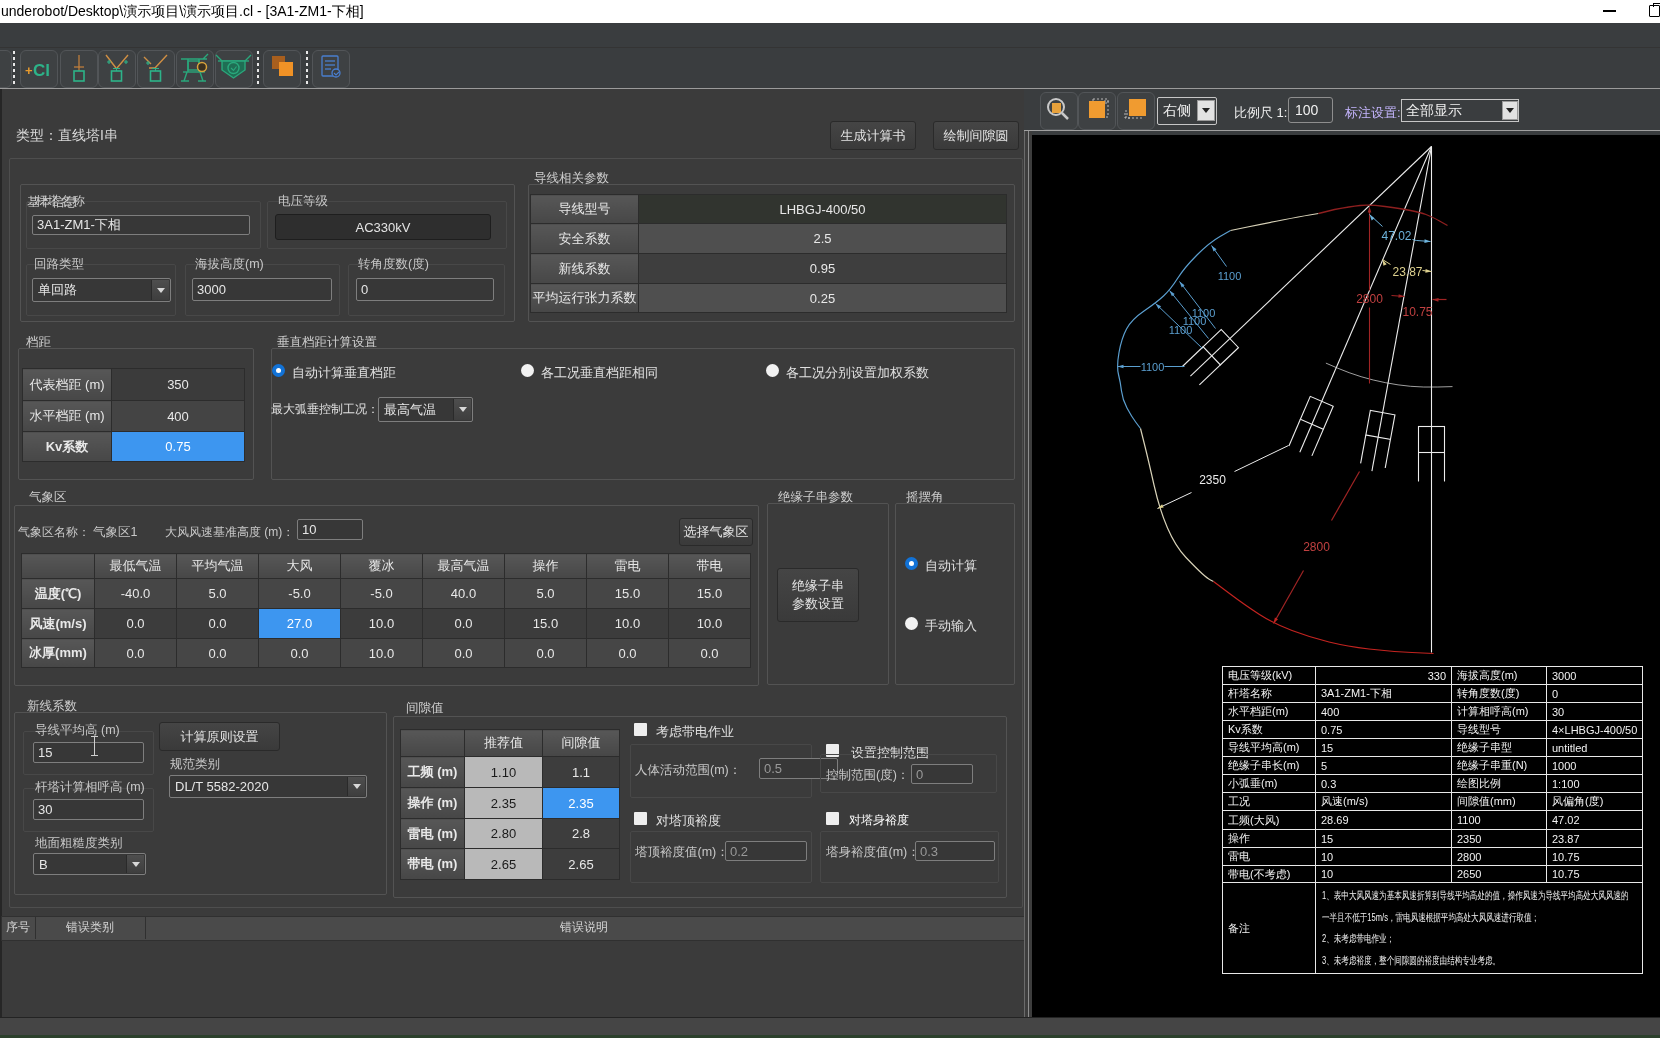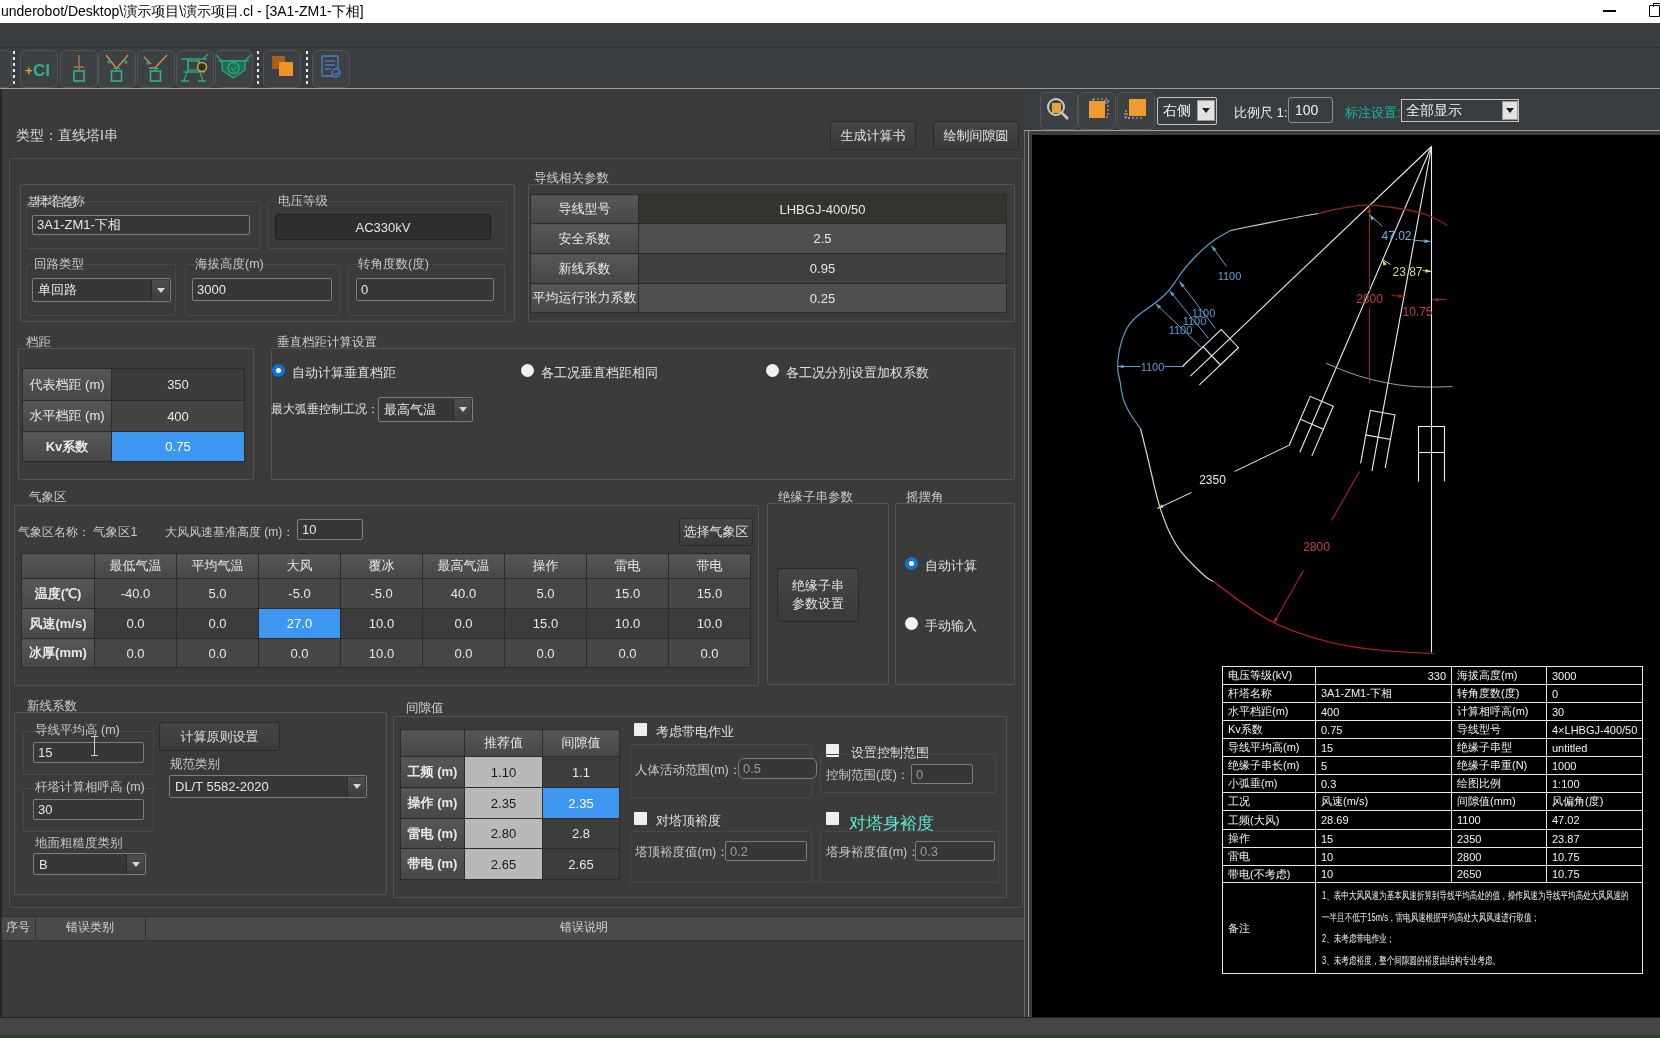--- a/index.html
+++ b/index.html
@@ -307,33 +307,33 @@
         <td class="hcell" style="font-weight:bold;">带电 (m)</td>
         <td style="background:#b9b9b9;color:#1a1a1a;">2.65</td>
         <td style="background:#3d3d3d;">2.65</td>
       </tr>
 </tbody>
   </table>
 <div class="chk" style="left:634px;top:723px;"></div>
 <div class="flabel" style="left:656px;top:723px;font-size:13px;color:#e0e0e0;">考虑带电作业</div>
 <div class="sbox" style="left:630px;top:744px;width:180px;height:52px;"></div>
 <div class="flabel" style="left:635px;top:762px;">人体活动范围(m)：</div>
-<div class="inp" style="left:738px;top:758px;width:69px;height:19px;color:#999;border-radius:6px;">0.5</div>
+<div class="inp" style="left:759px;top:758px;width:69px;height:19px;color:#999;">0.5</div>
 <div class="chk" style="left:826px;top:744px;"></div>
 <div class="flabel" style="left:851px;top:744px;font-size:13px;color:#e0e0e0;">设置控制范围</div>
 <div class="sbox" style="left:820px;top:754px;width:175px;height:37px;"></div>
 <div class="flabel" style="left:826px;top:767px;">控制范围(度)：</div>
 <div class="inp" style="left:911px;top:764px;width:52px;height:18px;color:#999;">0</div>
 <div class="chk" style="left:634px;top:812px;"></div>
 <div class="flabel" style="left:656px;top:812px;font-size:13px;color:#e0e0e0;">对塔顶裕度</div>
 <div class="sbox" style="left:630px;top:831px;width:180px;height:50px;"></div>
 <div class="flabel" style="left:635px;top:844px;">塔顶裕度值(m)：</div>
 <div class="inp" style="left:725px;top:841px;width:72px;height:18px;color:#999;">0.2</div>
 <div class="chk" style="left:826px;top:812px;"></div>
-<div class="flabel" style="left:849px;top:812px;font-size:17px;color:#5eead4;">对塔身裕度</div>
+<div class="flabel" style="left:849px;top:812px;font-size:12px;color:#ffffff;">对塔身裕度</div>
 <div class="sbox" style="left:820px;top:831px;width:177px;height:50px;"></div>
 <div class="flabel" style="left:826px;top:844px;">塔身裕度值(m)：</div>
 <div class="inp" style="left:915px;top:841px;width:70px;height:18px;color:#999;">0.3</div>
 
 <div class="abs" style="left:1px;top:916px;width:1022px;height:23px;background:#4a4a4a;border:1px solid #303030;"></div>
 <div class="abs" style="left:1px;top:916px;width:34px;height:23px;border-right:1px solid #303030;color:#d6d6d6;font-size:12px;display:flex;align-items:center;justify-content:center;text-align:center;">序号</div>
 <div class="abs" style="left:35px;top:916px;width:110px;height:23px;border-right:1px solid #303030;color:#d6d6d6;font-size:12px;display:flex;align-items:center;justify-content:center;">错误类别</div>
 <div class="abs" style="left:145px;top:916px;width:878px;height:23px;color:#d6d6d6;font-size:12px;display:flex;align-items:center;justify-content:center;">错误说明</div>
 
 <div class="abs rtoolbar" id="rt"></div>
@@ -354,21 +354,21 @@
   <rect x="86" y="22" width="16" height="4" fill="none" stroke="#b9b9b9" stroke-dasharray="2 2"></rect>
   <rect x="89" y="7" width="17" height="17" fill="#f09b30"></rect>
 </svg>
 <div class="abs" style="left:1157px;top:97px;width:58px;height:26px;border:1px solid #c6c6c6;border-radius:2px;"></div>
 <div class="abs" style="left:1163px;top:102px;color:#f0f0f0;font-size:14px;">右侧</div>
 <div class="abs" style="left:1197px;top:100px;width:16px;height:19px;background:#e2e2e2;border:1px solid #9a9a9a;display:flex;align-items:center;justify-content:center;">
     <span style="width:0;height:0;border-left:4px solid transparent;border-right:4px solid transparent;border-top:5px solid #222;"></span>
   </div>
 <div class="abs" style="left:1234px;top:104px;color:#f0f0f0;font-size:13px;">比例尺 1:</div>
 <div class="abs" style="left:1288px;top:97px;width:37px;height:24px;border:1px solid #8e8e8e;border-radius:3px;color:#f0f0f0;font-size:14px;display:flex;align-items:center;padding-left:6px;">100</div>
-<div class="abs" style="left:1345px;top:104px;color:#14b8a6;font-size:13px;">标注设置:</div>
+<div class="abs" style="left:1345px;top:104px;color:#c4b5fd;font-size:13px;">标注设置:</div>
 <div class="abs" style="left:1401px;top:99px;width:116px;height:21px;border:1px solid #c6c6c6;"></div>
 <div class="abs" style="left:1406px;top:102px;color:#f0f0f0;font-size:14px;">全部显示</div>
 <div class="abs" style="left:1502px;top:101px;width:14px;height:17px;background:#e2e2e2;border:1px solid #9a9a9a;display:flex;align-items:center;justify-content:center;">
     <span style="width:0;height:0;border-left:4px solid transparent;border-right:4px solid transparent;border-top:5px solid #222;"></span>
   </div>
 <div class="abs canvastop"></div>
 <div class="abs" style="left:1024px;top:131px;width:8px;height:886px;background:#3d3d3d;"></div>
 <div class="abs" style="left:1024px;top:131px;width:1px;height:886px;background:#6b6b6b;"></div>
 <div class="abs" style="left:1028px;top:131px;width:1px;height:886px;background:#8f8f8f;"></div>
 

